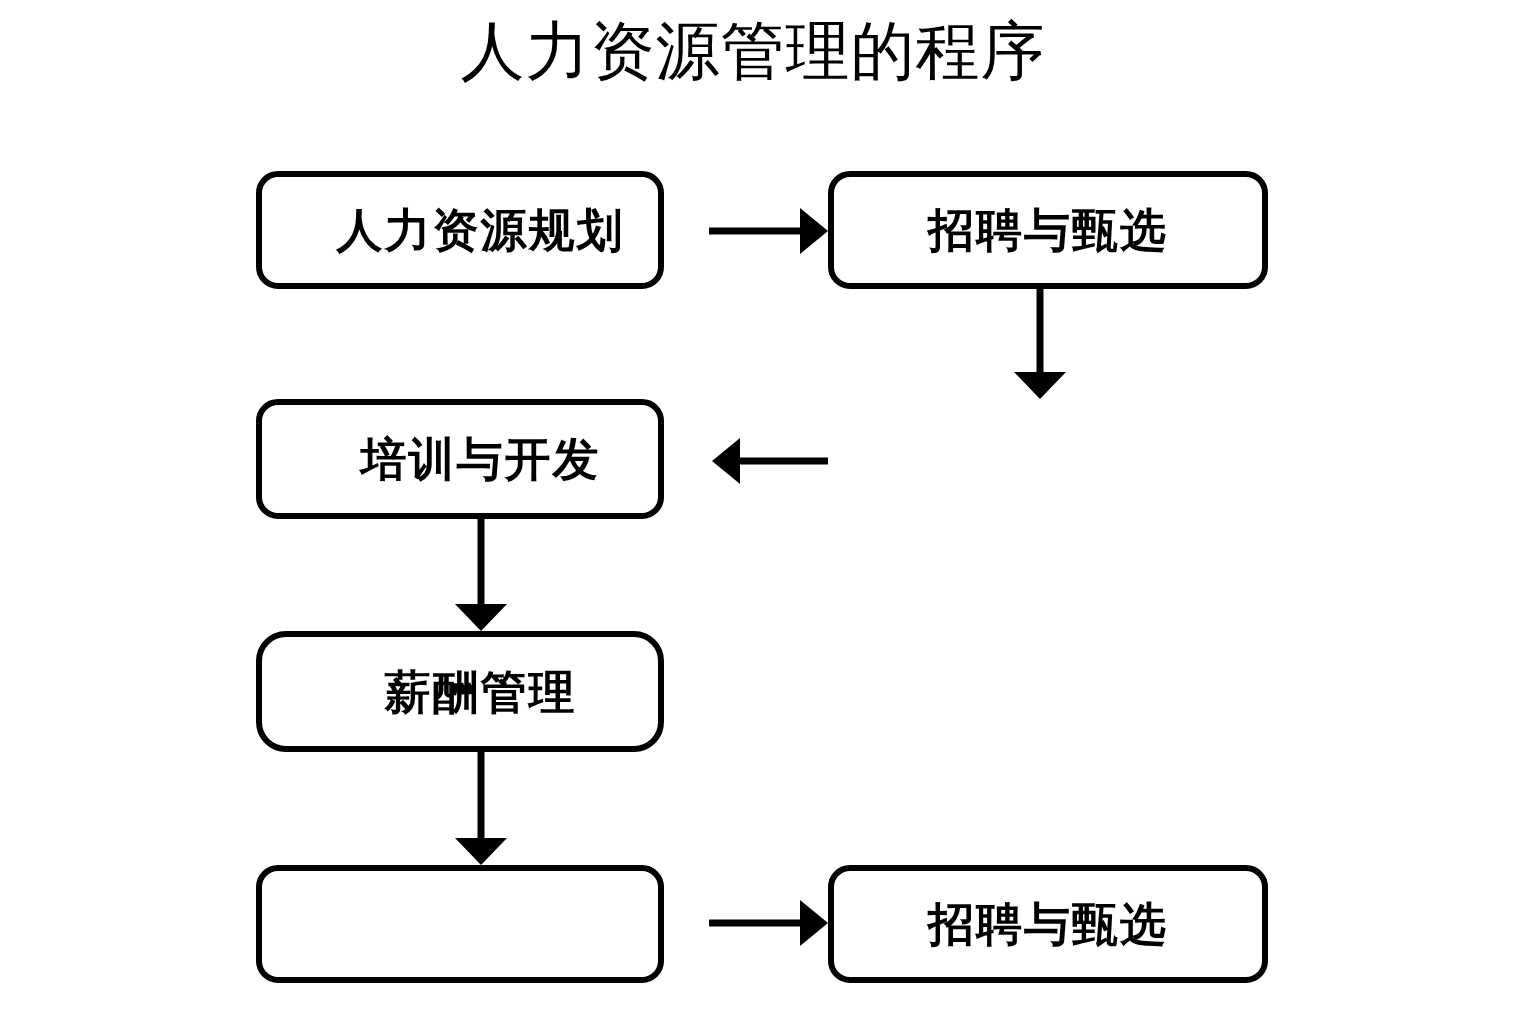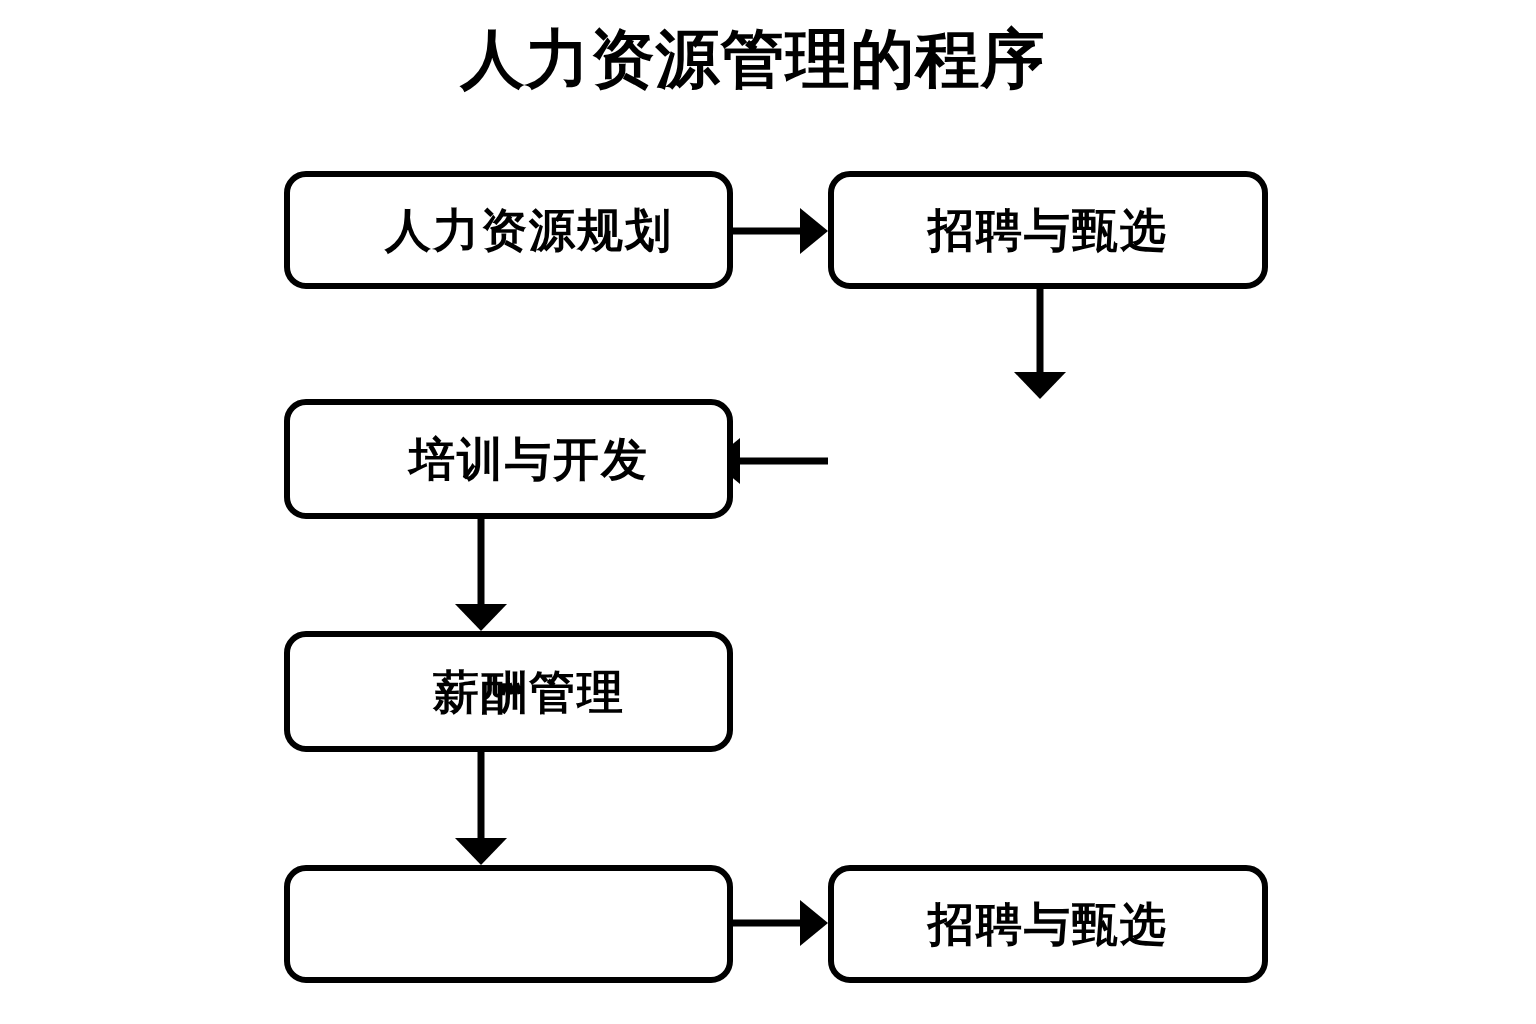--- a/index.html
+++ b/index.html
@@ -14,25 +14,25 @@
   #canvas {
     position: relative;
     width: 1536px;
     height: 1024px;
     background: #ffffff;
     overflow: hidden;
   }
   #diagram-title {
     position: absolute;
     left: 0;
-    top: 24px;
+    top: 16px;
     width: 1506px;
     text-align: center;
     font-size: 64px;
-    font-weight: bold;
+    font-weight: normal;
     letter-spacing: 1px;
     color: #000000;
     line-height: 1.1;
     white-space: nowrap;
   }
   .flow-node {
     position: absolute;
     box-sizing: border-box;
     background: #ffffff;
     border: 6px solid #000000;
@@ -44,25 +44,25 @@
   .flow-node .node-label {
     font-size: 46px;
     font-weight: bold;
     color: #000000;
     letter-spacing: 2px;
     line-height: 1;
     white-space: nowrap;
     text-align: center;
   }
   
-  .col-left  { left: 284px; width: 449px; padding-left: 41px; }
+  .col-left  { left: 256px; width: 408px; padding-left: 41px; }
   .col-right { left: 828px; width: 440px; }
   .row-1 { top: 171px; height: 118px; }
   .row-2 { top: 399px; height: 120px; }
-  .row-3 { top: 631px; height: 121px; }
+  .row-3 { top: 631px; height: 121px; border-radius: 30px; }
   .row-4 { top: 865px; height: 118px; }
 
   
   #arrows-layer {
     position: absolute;
     left: 0;
     top: 0;
     width: 1536px;
     height: 1024px;
     pointer-events: none;

